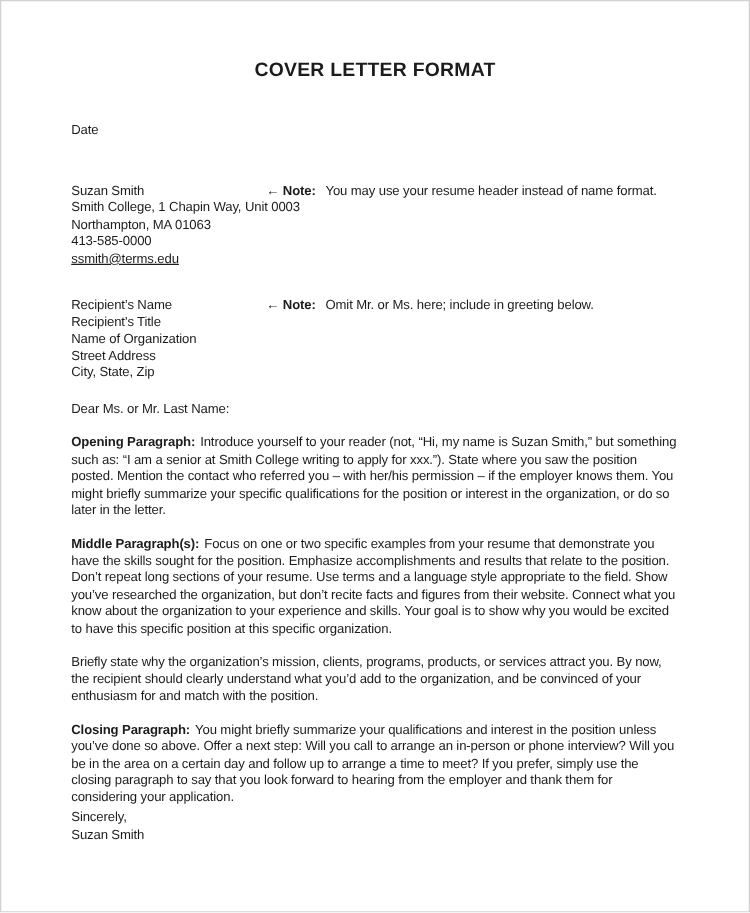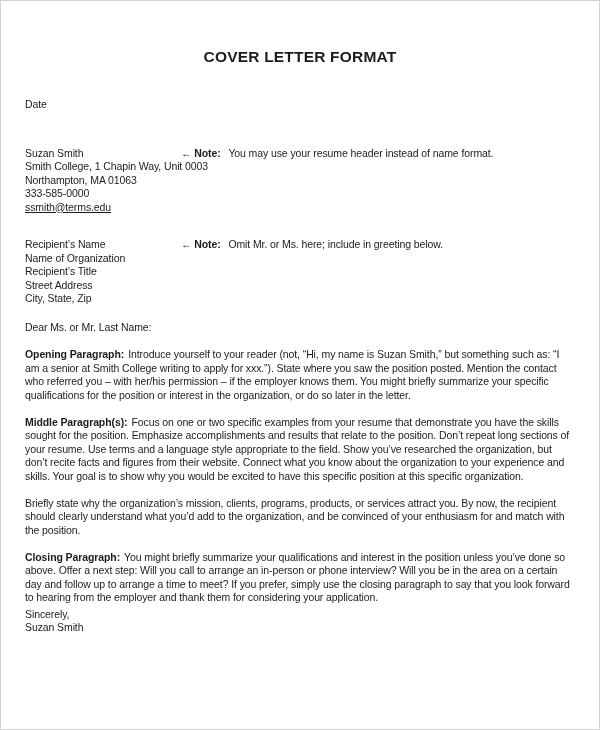--- a/index.html
+++ b/index.html
@@ -1,21 +1,21 @@
 <!DOCTYPE html>
 <html><head>
 <meta charset="utf-8">
 <style>
   * { margin:0; padding:0; box-sizing:border-box; }
   html,body { background:#ffffff; }
   .page {
     width:600px; height:730px;
     background:#ffffff;
     border:1px solid #d2d2d2;
-    padding:0 24px;
+    padding:0 56px;
     font-family:"Liberation Sans", sans-serif;
     font-size:10.5px;
     letter-spacing:-0.1px;
     line-height:13.5px;
     color:#1c1c1c;
     overflow:hidden;
   }
   .title {
     padding-top:47px;
     text-align:center;
@@ -51,32 +51,32 @@
   </div>
 
   <div class="block sender-block">
     <span class="note">
       <b>← Note:</b>
       <span class="nt">You may use your resume header instead of name format.</span>
     </span>
     <div>Suzan Smith</div>
     <div>Smith College, 1 Chapin Way, Unit 0003</div>
     <div>Northampton, MA  01063</div>
-    <div>333-585-0000</div>
+    <div>413-585-0000</div>
     <div><span class="email">ssmith@terms.edu</span></div>
   </div>
 
   <div class="block recipient-block">
     <span class="note">
       <b>← Note:</b>
       <span class="nt">Omit Mr. or Ms. here; include in greeting below.</span>
     </span>
     <div>Recipient’s Name</div>
+    <div>Recipient’s Title</div>
     <div>Name of Organization</div>
-    <div>Recipient’s Title</div>
     <div>Street Address</div>
     <div>City, State, Zip</div>
   </div>
 
   <div class="row greeting-row">
     <span>Dear Ms. or Mr. Last Name:</span>
   </div>
 
   <div class="paragraphs">
     <div class="para first">

